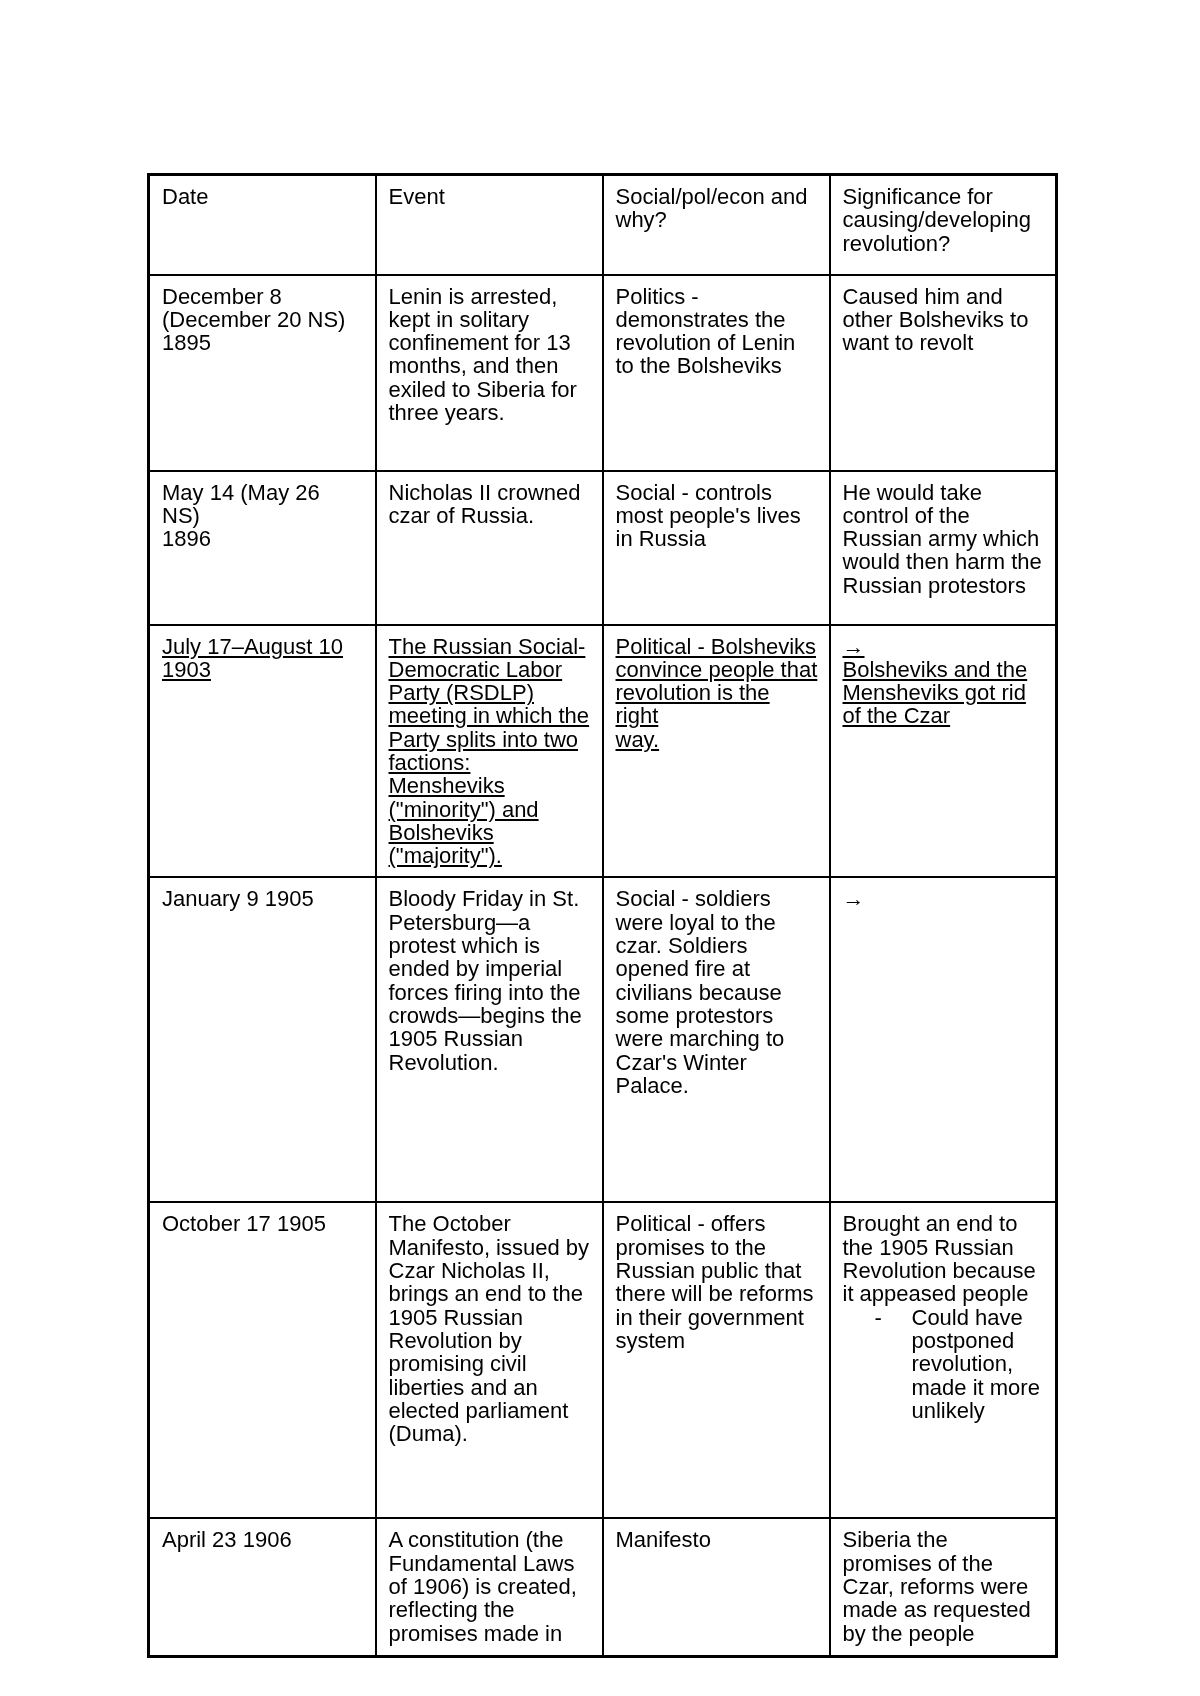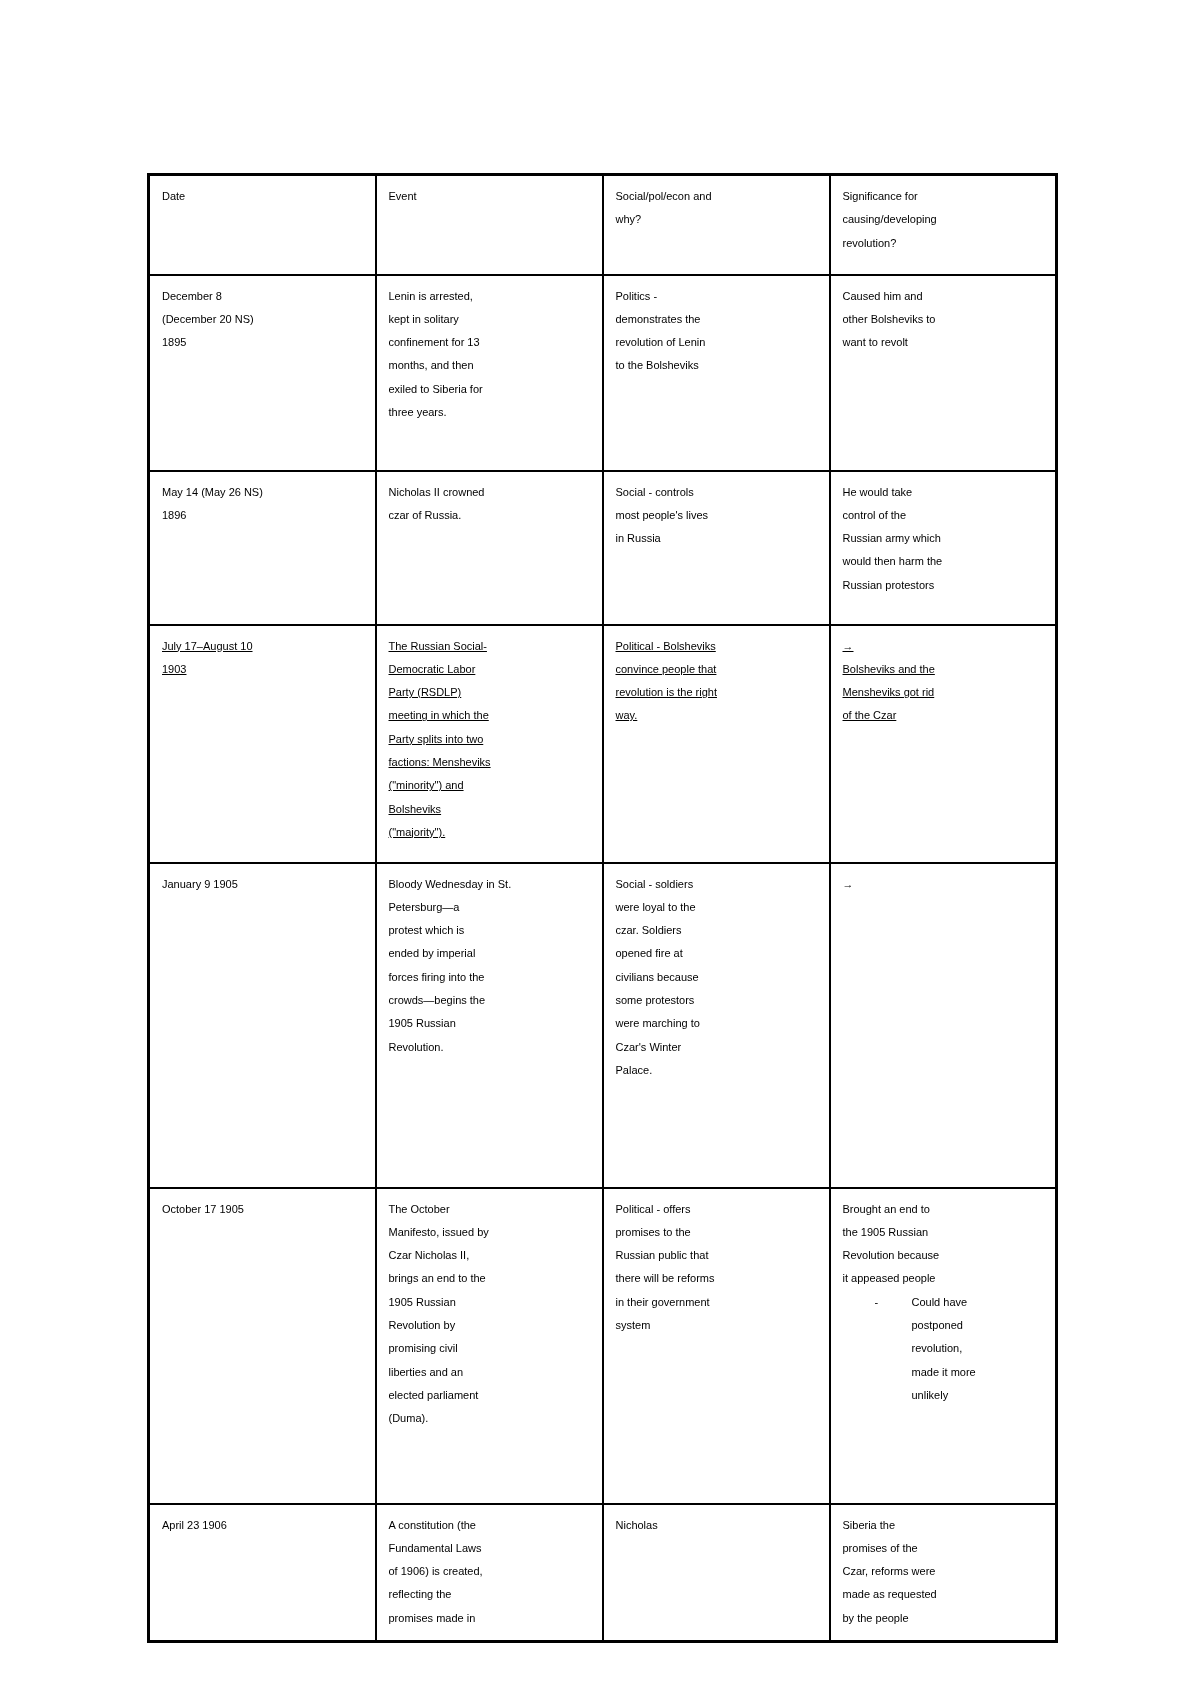--- a/index.html
+++ b/index.html
@@ -16,21 +16,21 @@
   }
   table.doc-table {
     position: absolute;
     left: 147px;
     top: 173px;
     width: 911px;
     border-collapse: collapse;
     table-layout: fixed;
     border: 3px solid #000000;
     font-family: "Liberation Sans", "DejaVu Sans", sans-serif;
-    font-size: 11px;
+    font-size: 22px;
     line-height: 23.3px;
     color: #000000;
   }
   table.doc-table th,
   table.doc-table td {
     border: 2px solid #000000;
     vertical-align: top;
     text-align: left;
     padding: 9px 11px 9px 12px;
     font-weight: normal;
@@ -155,21 +155,21 @@
 Mensheviks got rid
 of the Czar</div>
           </td>
       </tr>
 
       <tr style="height:325px;">
         <td>
             <div class="cell-text">January 9 1905</div>
           </td>
         <td>
-            <div class="cell-text">Bloody Wednesday in St.
+            <div class="cell-text">Bloody Friday in St.
 Petersburg—a
 protest which is
 ended by imperial
 forces firing into the
 crowds—begins the
 1905 Russian
 Revolution.</div>
           </td>
         <td>
             <div class="cell-text">Social - soldiers
@@ -232,21 +232,21 @@
             <div class="cell-text">April 23 1906</div>
           </td>
         <td>
             <div class="cell-text">A constitution (the
 Fundamental Laws
 of 1906) is created,
 reflecting the
 promises made in</div>
           </td>
         <td>
-            <div class="cell-text">Nicholas</div>
+            <div class="cell-text">Manifesto</div>
           </td>
         <td>
             <div class="cell-text">Siberia the
 promises of the
 Czar, reforms were
 made as requested
 by the people</div>
           </td>
       </tr>
     </tbody>

